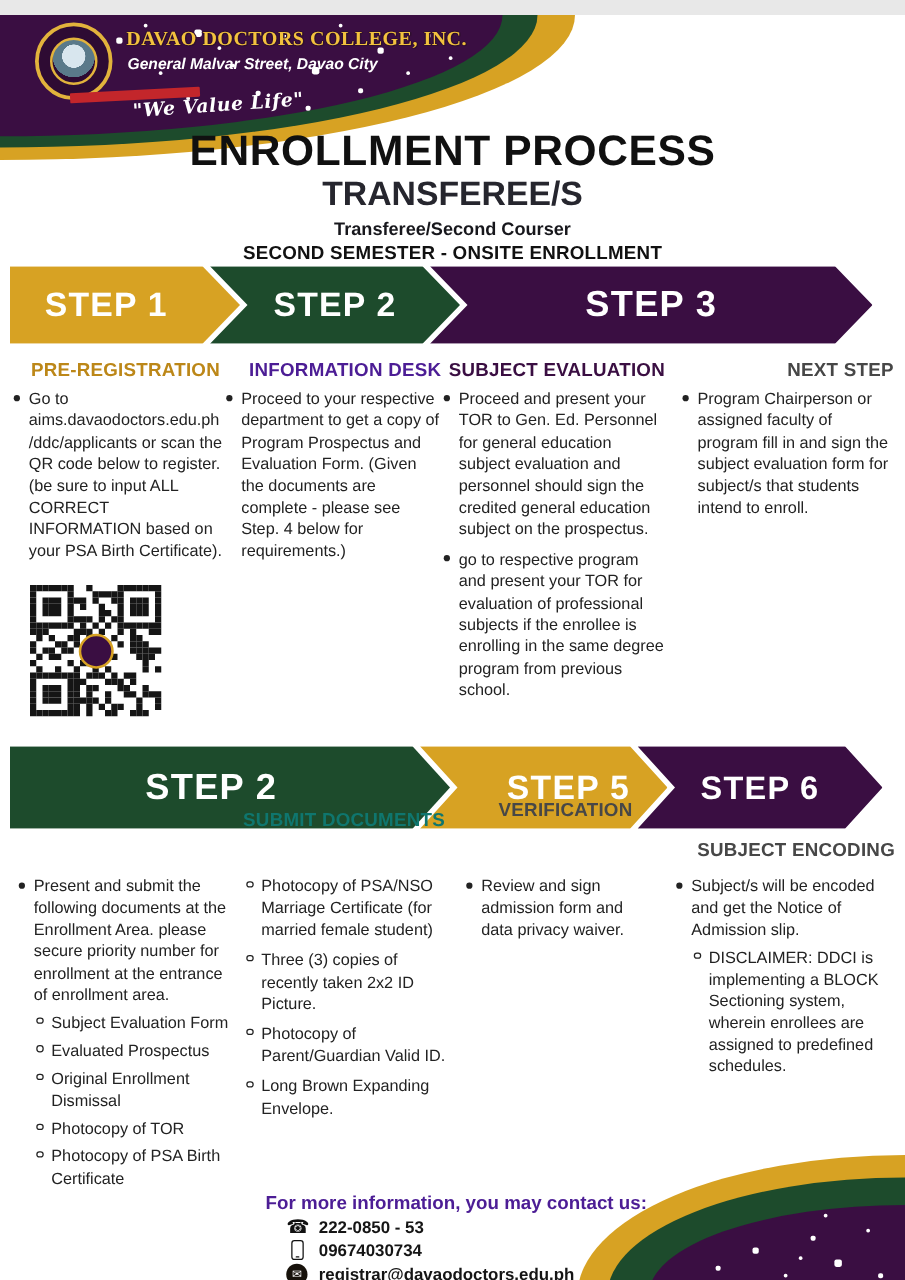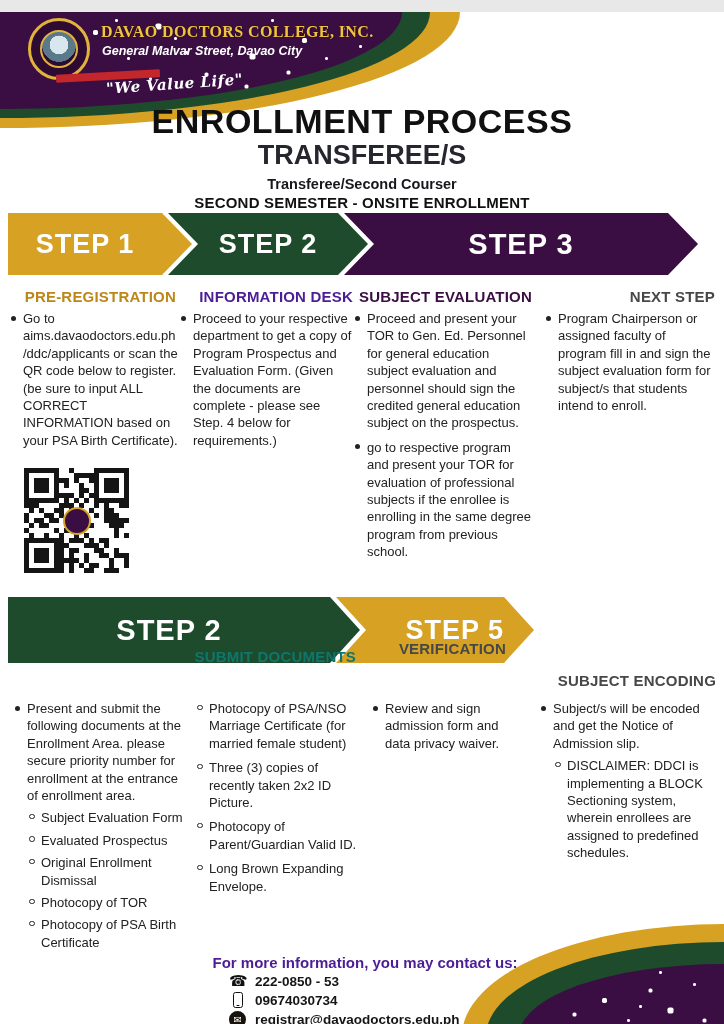--- a/index.html
+++ b/index.html
@@ -184,20 +184,23 @@
     <div class="qr-grid-anchor" style="display:contents;"><div class="qm"></div><div class="qm"></div><div class="qm"></div><div class="qm"></div><div class="qm"></div><div class="qm"></div><div class="qm"></div><div></div><div></div><div class="qm"></div><div></div><div></div><div></div><div></div><div class="qm"></div><div class="qm"></div><div class="qm"></div><div class="qm"></div><div class="qm"></div><div class="qm"></div><div class="qm"></div><div class="qm"></div><div></div><div></div><div></div><div></div><div></div><div class="qm"></div><div></div><div></div><div></div><div class="qm"></div><div class="qm"></div><div class="qm"></div><div class="qm"></div><div class="qm"></div><div></div><div></div><div></div><div></div><div></div><div class="qm"></div><div class="qm"></div><div></div><div class="qm"></div><div class="qm"></div><div class="qm"></div><div></div><div class="qm"></div><div class="qm"></div><div class="qm"></div><div></div><div class="qm"></div><div></div><div></div><div class="qm"></div><div class="qm"></div><div></div><div class="qm"></div><div class="qm"></div><div class="qm"></div><div></div><div class="qm"></div><div class="qm"></div><div></div><div class="qm"></div><div class="qm"></div><div class="qm"></div><div></div><div class="qm"></div><div></div><div class="qm"></div><div></div><div></div><div class="qm"></div><div></div><div></div><div class="qm"></div><div></div><div class="qm"></div><div class="qm"></div><div class="qm"></div><div></div><div class="qm"></div><div class="qm"></div><div></div><div class="qm"></div><div class="qm"></div><div class="qm"></div><div></div><div class="qm"></div><div></div><div></div><div></div><div></div><div class="qm"></div><div class="qm"></div><div></div><div class="qm"></div><div></div><div class="qm"></div><div class="qm"></div><div class="qm"></div><div></div><div class="qm"></div><div class="qm"></div><div></div><div></div><div></div><div></div><div></div><div class="qm"></div><div class="qm"></div><div class="qm"></div><div class="qm"></div><div></div><div class="qm"></div><div></div><div class="qm"></div><div class="qm"></div><div></div><div></div><div></div><div></div><div></div><div class="qm"></div><div class="qm"></div><div class="qm"></div><div class="qm"></div><div class="qm"></div><div class="qm"></div><div class="qm"></div><div class="qm"></div><div></div><div class="qm"></div><div></div><div class="qm"></div><div></div><div class="qm"></div><div></div><div class="qm"></div><div class="qm"></div><div class="qm"></div><div class="qm"></div><div class="qm"></div><div class="qm"></div><div class="qm"></div><div class="qm"></div><div class="qm"></div><div class="qm"></div><div></div><div></div><div></div><div></div><div class="qm"></div><div class="qm"></div><div class="qm"></div><div></div><div class="qm"></div><div></div><div></div><div class="qm"></div><div></div><div class="qm"></div><div></div><div></div><div class="qm"></div><div class="qm"></div><div></div><div class="qm"></div><div></div><div class="qm"></div><div></div><div></div><div class="qm"></div><div class="qm"></div><div></div><div class="qm"></div><div></div><div></div><div></div><div class="qm"></div><div></div><div></div><div class="qm"></div><div class="qm"></div><div></div><div></div><div></div><div class="qm"></div><div></div><div></div><div></div><div class="qm"></div><div class="qm"></div><div></div><div class="qm"></div><div></div><div class="qm"></div><div></div><div class="qm"></div><div class="qm"></div><div></div><div class="qm"></div><div></div><div class="qm"></div><div class="qm"></div><div class="qm"></div><div></div><div></div><div class="qm"></div><div></div><div class="qm"></div><div class="qm"></div><div></div><div class="qm"></div><div class="qm"></div><div></div><div class="qm"></div><div class="qm"></div><div></div><div></div><div class="qm"></div><div></div><div></div><div></div><div class="qm"></div><div class="qm"></div><div class="qm"></div><div class="qm"></div><div class="qm"></div><div></div><div class="qm"></div><div></div><div class="qm"></div><div class="qm"></div><div></div><div></div><div></div><div></div><div></div><div></div><div></div><div class="qm"></div><div class="qm"></div><div></div><div></div><div></div><div class="qm"></div><div class="qm"></div><div class="qm"></div><div></div><div class="qm"></div><div></div><div></div><div></div><div></div><div></div><div class="qm"></div><div></div><div class="qm"></div><div class="qm"></div><div></div><div class="qm"></div><div></div><div></div><div></div><div></div><div></div><div></div><div class="qm"></div><div></div><div></div><div></div><div class="qm"></div><div></div><div></div><div class="qm"></div><div></div><div></div><div class="qm"></div><div></div><div></div><div class="qm"></div><div></div><div class="qm"></div><div></div><div></div><div></div><div></div><div></div><div class="qm"></div><div></div><div class="qm"></div><div class="qm"></div><div class="qm"></div><div class="qm"></div><div class="qm"></div><div class="qm"></div><div class="qm"></div><div class="qm"></div><div class="qm"></div><div></div><div class="qm"></div><div class="qm"></div><div class="qm"></div><div></div><div class="qm"></div><div></div><div class="qm"></div><div class="qm"></div><div></div><div></div><div></div><div></div><div class="qm"></div><div></div><div></div><div></div><div></div><div></div><div class="qm"></div><div class="qm"></div><div class="qm"></div><div></div><div></div><div></div><div class="qm"></div><div class="qm"></div><div class="qm"></div><div></div><div class="qm"></div><div></div><div></div><div></div><div></div><div class="qm"></div><div></div><div class="qm"></div><div class="qm"></div><div class="qm"></div><div></div><div class="qm"></div><div class="qm"></div><div></div><div class="qm"></div><div class="qm"></div><div></div><div></div><div></div><div class="qm"></div><div class="qm"></div><div></div><div></div><div class="qm"></div><div></div><div></div><div class="qm"></div><div></div><div class="qm"></div><div class="qm"></div><div class="qm"></div><div></div><div class="qm"></div><div class="qm"></div><div></div><div class="qm"></div><div></div><div></div><div class="qm"></div><div></div><div></div><div class="qm"></div><div class="qm"></div><div></div><div class="qm"></div><div class="qm"></div><div class="qm"></div><div class="qm"></div><div></div><div class="qm"></div><div class="qm"></div><div class="qm"></div><div></div><div class="qm"></div><div class="qm"></div><div class="qm"></div><div class="qm"></div><div class="qm"></div><div></div><div class="qm"></div><div></div><div></div><div></div><div></div><div class="qm"></div><div></div><div></div><div class="qm"></div><div class="qm"></div><div></div><div></div><div></div><div></div><div></div><div class="qm"></div><div class="qm"></div><div></div><div class="qm"></div><div></div><div class="qm"></div><div></div><div class="qm"></div><div class="qm"></div><div></div><div></div><div class="qm"></div><div></div><div></div><div class="qm"></div><div class="qm"></div><div class="qm"></div><div class="qm"></div><div class="qm"></div><div class="qm"></div><div class="qm"></div><div class="qm"></div><div class="qm"></div><div></div><div class="qm"></div><div></div><div></div><div class="qm"></div><div class="qm"></div><div></div><div></div><div class="qm"></div><div class="qm"></div><div class="qm"></div><div></div><div></div></div>
     <div class="qr-logo"></div>
   </div>
 
   <div id="arrow-4" class="arrow flat row2">
     <span>STEP 2</span>
   </div>
   <div id="arrow-5" class="arrow notch row2">
     <span>STEP 5</span>
   </div>
+  <div id="arrow-6" class="arrow notch row2">
+    <span>STEP 6</span>
+  </div>
 
   <div id="hd-submit" class="col-heading">SUBMIT DOCUMENTS</div>
   <div id="hd-verif" class="col-heading">VERIFICATION</div>
   <div id="hd-enc" class="col-heading">SUBJECT ENCODING</div>
 
   <div id="col-s4a" class="col-text">
     <ul class="blist">
       <li>
         <span>Present and submit the following documents at the Enrollment Area. please secure priority number for enrollment at the entrance of enrollment area.</span>
         <ul class="sublist">

